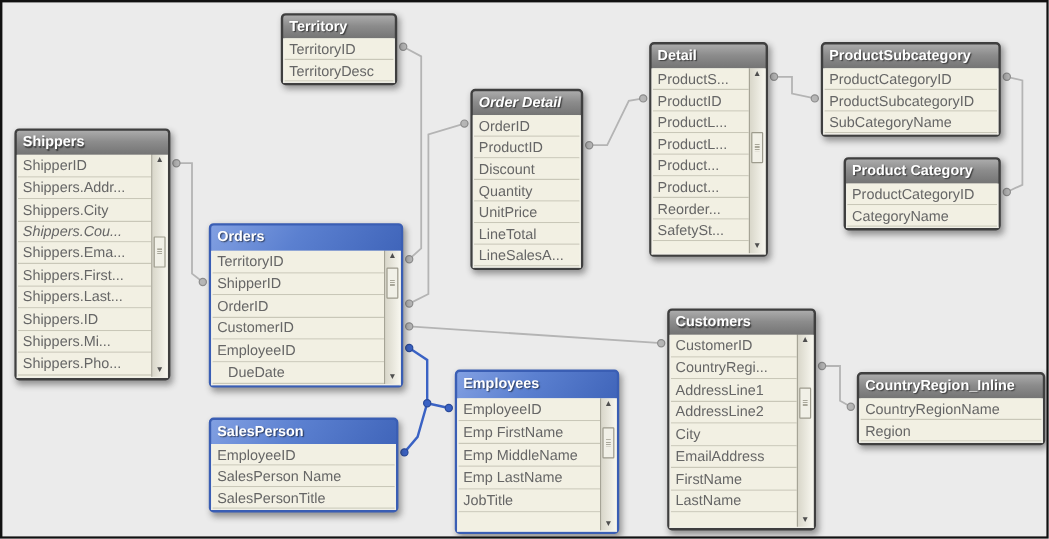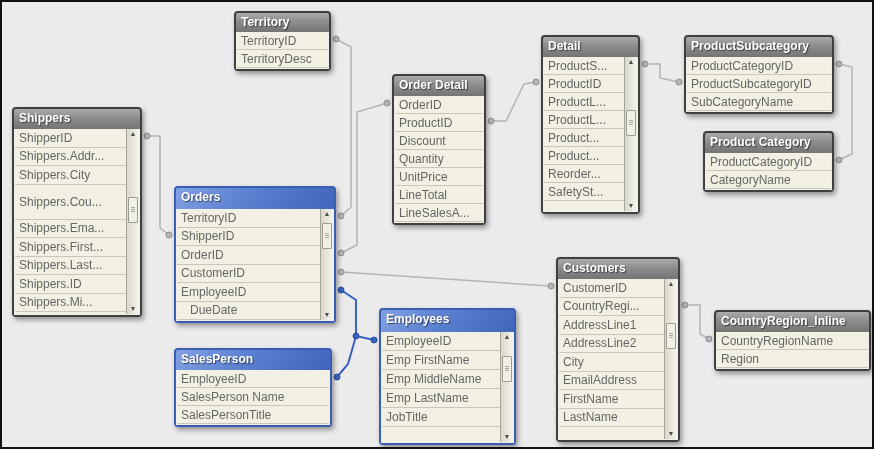--- a/index.html
+++ b/index.html
@@ -88,37 +88,37 @@
           </div>
         </div>
       </div>
       <div class="tbl gray" style="left: 10px; top: 105px; width: 130px;">
         <div class="tbl-header" style="height: 20px;">Shippers</div>
         <div class="tbl-body" style="height: 185px;">
           <div class="rows">
             <div class="frow" style="height: 18.5px;">ShipperID</div>
             <div class="frow" style="height: 18.5px;">Shippers.Addr...</div>
             <div class="frow" style="height: 18.5px;">Shippers.City</div>
-            <div class="frow" style="height: 35px;">Shippers.Cou...</div>
+            <div class="frow" style="height: 17px; font-style: italic;">Shippers.Cou...</div>
             <div class="frow" style="height: 18.5px;">Shippers.Ema...</div>
             <div class="frow" style="height: 18.5px;">Shippers.First...</div>
             <div class="frow" style="height: 18.5px;">Shippers.Last...</div>
             <div class="frow" style="height: 18.5px;">Shippers.ID</div>
             <div class="frow" style="height: 18.5px;">Shippers.Mi...</div>
             <div class="frow" style="height: 18.5px;">Shippers.Pho...</div>
           </div>
           <div class="sb">
             <div class="sb-btn up">▲</div>
             <div class="sb-thumb" style="top: 68.38px;"></div>
             <div class="sb-btn down">▼</div>
           </div>
         </div>
       </div>
       <div class="tbl gray" style="left: 390px; top: 72px; width: 94px;">
-        <div class="tbl-header" style="height: 20px;">Order Detail</div>
+        <div class="tbl-header" style="height: 20px; font-style: italic;">Order Detail</div>
         <div class="tbl-body" style="height: 126px;">
           <div class="rows">
             <div class="frow" style="height: 18px;">OrderID</div>
             <div class="frow" style="height: 18px;">ProductID</div>
             <div class="frow" style="height: 18px;">Discount</div>
             <div class="frow" style="height: 18px;">Quantity</div>
             <div class="frow" style="height: 18px;">UnitPrice</div>
             <div class="frow" style="height: 18px;">LineTotal</div>
             <div class="frow" style="height: 18px;">LineSalesA...</div>
           </div>

